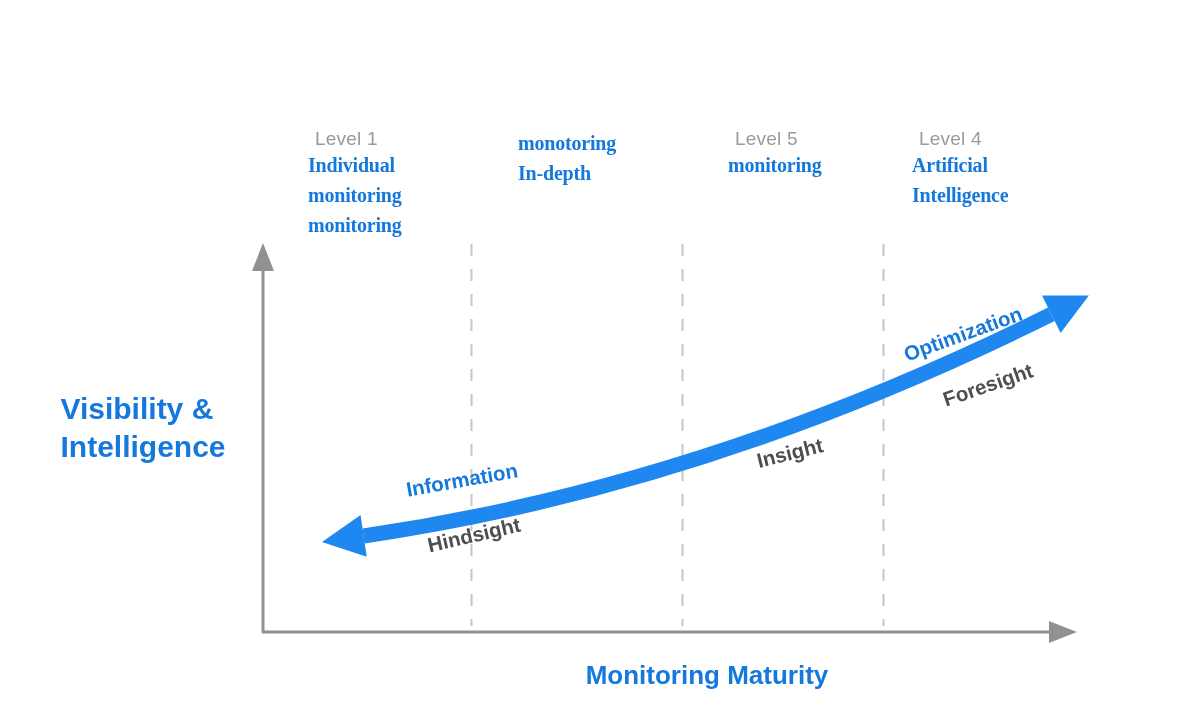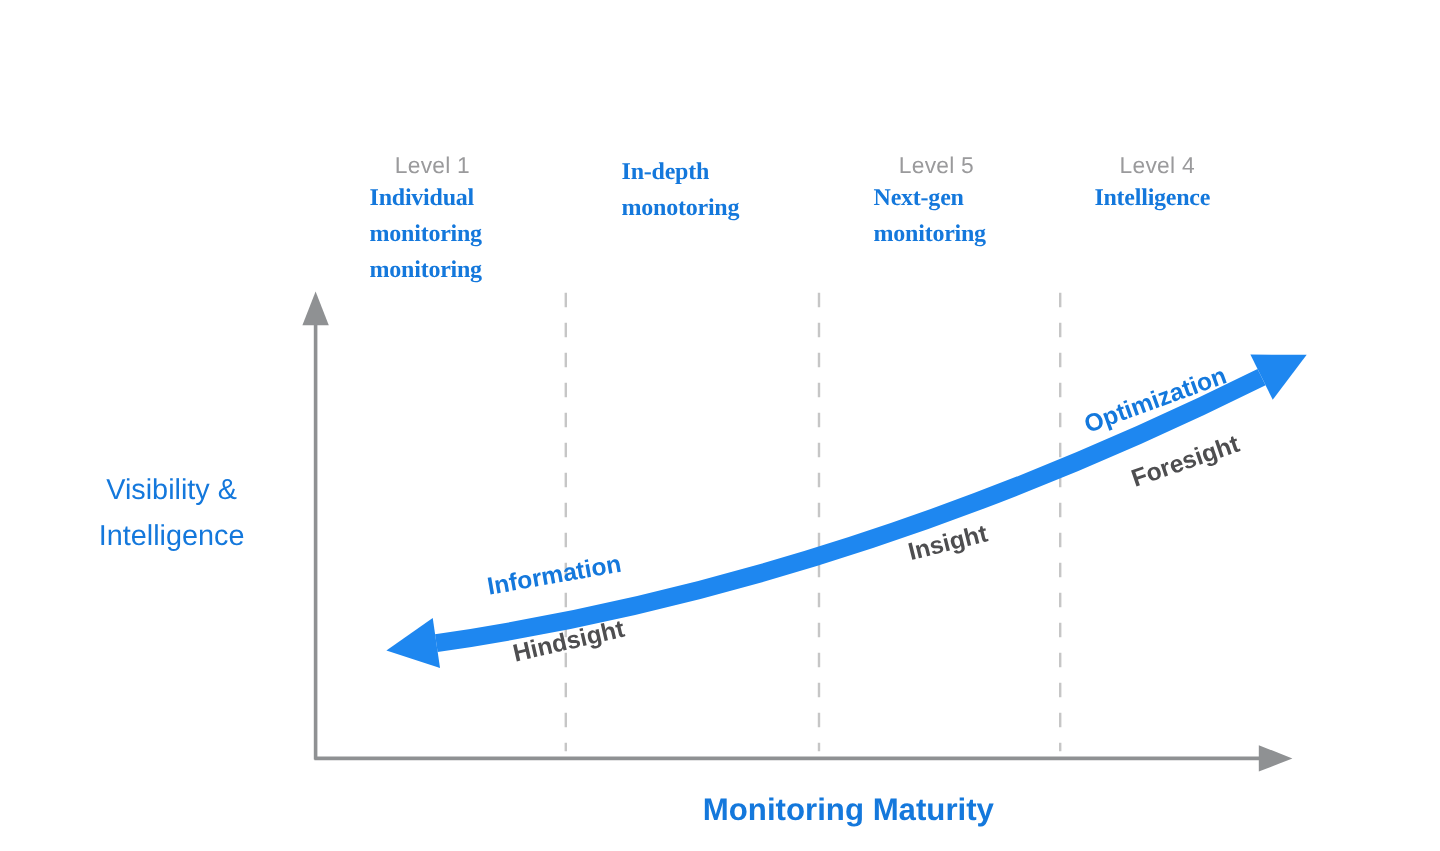--- a/index.html
+++ b/index.html
@@ -19,42 +19,41 @@
     position: absolute;
     left: 0; top: 0;
     width: 1200px; height: 709px;
   }
   .level {
     position: absolute;
     top: 128px;
     width: 190px;
   }
   .level-label {
-    margin-left: 21px;
+    margin-left: 7px;
     font-size: 19px;
     font-weight: 400;
     color: var(--level_gray, #9a9a9c);
     letter-spacing: 0.2px;
   }
   .level-title {
     font-size: 20px;
     font-weight: 700;
     line-height: 30px;
     color: var(--blue_text, #1478dc);
     letter-spacing: -0.2px;
     font-family: Liberation Serif, serif;
   }
   .y-axis-title {
     position: absolute;
     left: 143px;
     top: 390px;
     transform: translateX(-50%);
-    text-align: center;
-    font-size: 24px;
-    font-weight: 400;
+    font-size: 30px;
+    font-weight: 700;
     line-height: 38px;
     color: var(--blue_text, #1478dc);
     white-space: nowrap;
   }
   .x-axis-title {
     position: absolute;
     left: 707px;
     top: 675px;
     transform: translate(-50%, -50%);
     font-size: 26px;
@@ -96,34 +95,34 @@
   <div class="level" style="left:308px">
     <div class="level-label">Level 1</div>
     <div class="level-title">
       <div>Individual</div>
       <div>monitoring</div>
       <div>monitoring</div>
     </div>
   </div>
   <div class="level" style="left:518px">
     <div class="level-title">
+      <div>monotoring</div>
       <div>In-depth</div>
-      <div>monotoring</div>
     </div>
   </div>
   <div class="level" style="left:728px">
     <div class="level-label">Level 5</div>
     <div class="level-title">
-      <div>Next-gen</div>
       <div>monitoring</div>
     </div>
   </div>
   <div class="level" style="left:912px">
     <div class="level-label">Level 4</div>
     <div class="level-title">
+      <div>Artificial</div>
       <div>Intelligence</div>
     </div>
   </div>
 
   <div class="y-axis-title">
     <div>Visibility &amp;</div>
     <div>Intelligence</div>
   </div>
   <div class="x-axis-title">Monitoring Maturity</div>
 

